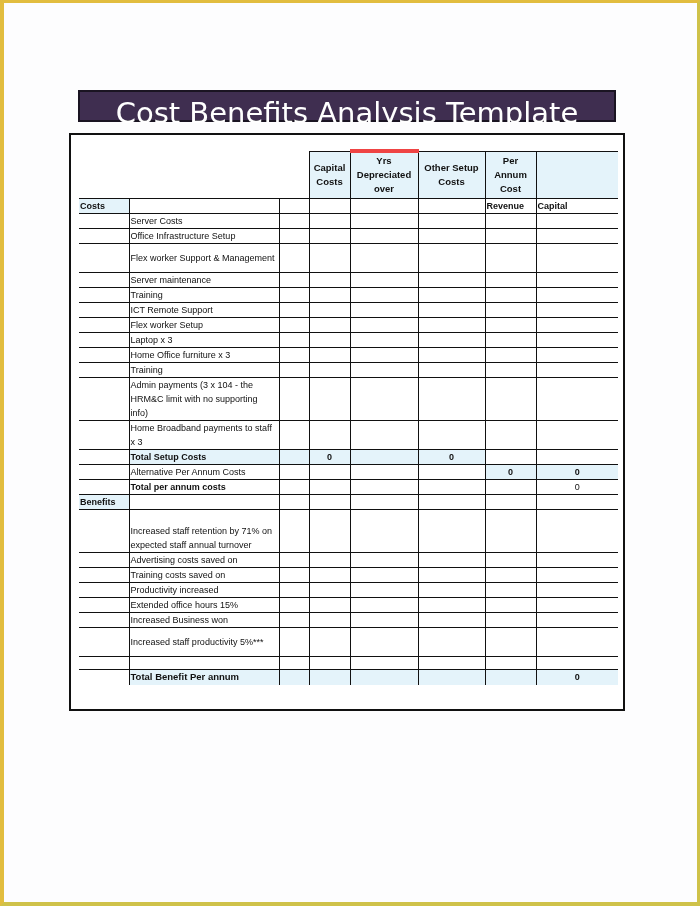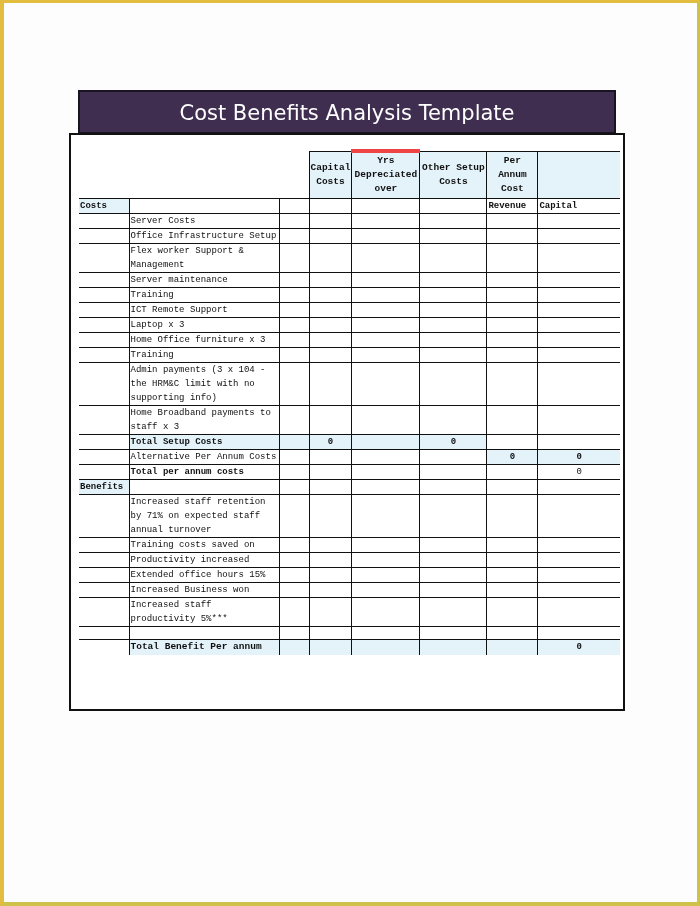--- a/index.html
+++ b/index.html
@@ -10,33 +10,33 @@
   }
   .frame {
     position:absolute; left:0; top:0; width:700px; height:906px;
     box-sizing:border-box;
     border-top:3px solid #e2bd3f;
     border-left:4px solid #e2bd3f;
     border-right:3px solid #cfc24a;
     border-bottom:4px solid #cfc24a;
   }
   .title-bar {
-    position:absolute; left:78px; top:90px; width:538px; height:44px;
+    position:absolute; left:78px; top:90px; width:538px; height:32px;
     background:#3f2e50; border:2px solid #1a1422; box-sizing:border-box;
-    color:#ffffff; font-size:21px; text-align:center; line-height:42px;
+    color:#ffffff; font-size:29px; text-align:center; line-height:42px;
     font-family:"DejaVu Sans", sans-serif;
   }
   .sheet {
     position:absolute; left:69px; top:133px; width:556px; height:578px;
     border:2px solid #111; box-sizing:border-box; background:#fff;
   }
   table.grid {
     position:absolute; left:8px; top:14px;
     border-collapse:collapse; table-layout:fixed;
-    font-family:Liberation Mono, monospace; font-size:9px; color:#111;
+    font-family:Liberation Sans, sans-serif; font-size:9px; color:#111;
   }
   table.grid td {
     border-top:1px solid #111; border-bottom:1px solid #111;
     border-left:1px solid #111; border-right:1px solid #111;
     padding:0 1px; vertical-align:middle; line-height:14px;
     overflow:hidden;
   }
   table.grid td.noleft { border-left:none;margin-left:19px; }
   table.grid td.noright { border-right:none; }
   .hdr td { border-top:none; }
@@ -144,20 +144,30 @@
       <td>ICT Remote Support</td>
       <td></td>
           <td></td>
           <td></td>
           <td></td>
           <td></td>
           <td class="noright"></td>
     </tr>
     <tr style="height:14px">
       <td class="noleft"></td>
+      <td>Flex worker Setup</td>
+      <td></td>
+          <td></td>
+          <td></td>
+          <td></td>
+          <td></td>
+          <td class="noright"></td>
+    </tr>
+    <tr style="height:14px">
+      <td class="noleft"></td>
       <td>Laptop x 3</td>
       <td></td>
           <td></td>
           <td></td>
           <td></td>
           <td></td>
           <td class="noright"></td>
     </tr>
     <tr style="height:14px">
       <td class="noleft"></td>
@@ -249,20 +259,30 @@
       <td style="vertical-align:bottom">Increased staff retention by 71% on expected staff annual turnover</td>
       <td></td>
           <td></td>
           <td></td>
           <td></td>
           <td></td>
           <td class="noright"></td>
     </tr>
     <tr style="height:14px">
       <td class="noleft"></td>
+      <td>Advertising costs saved on</td>
+      <td></td>
+          <td></td>
+          <td></td>
+          <td></td>
+          <td></td>
+          <td class="noright"></td>
+    </tr>
+    <tr style="height:14px">
+      <td class="noleft"></td>
       <td>Training costs saved on</td>
       <td></td>
           <td></td>
           <td></td>
           <td></td>
           <td></td>
           <td class="noright"></td>
     </tr>
     <tr style="height:14px">
       <td class="noleft"></td>

